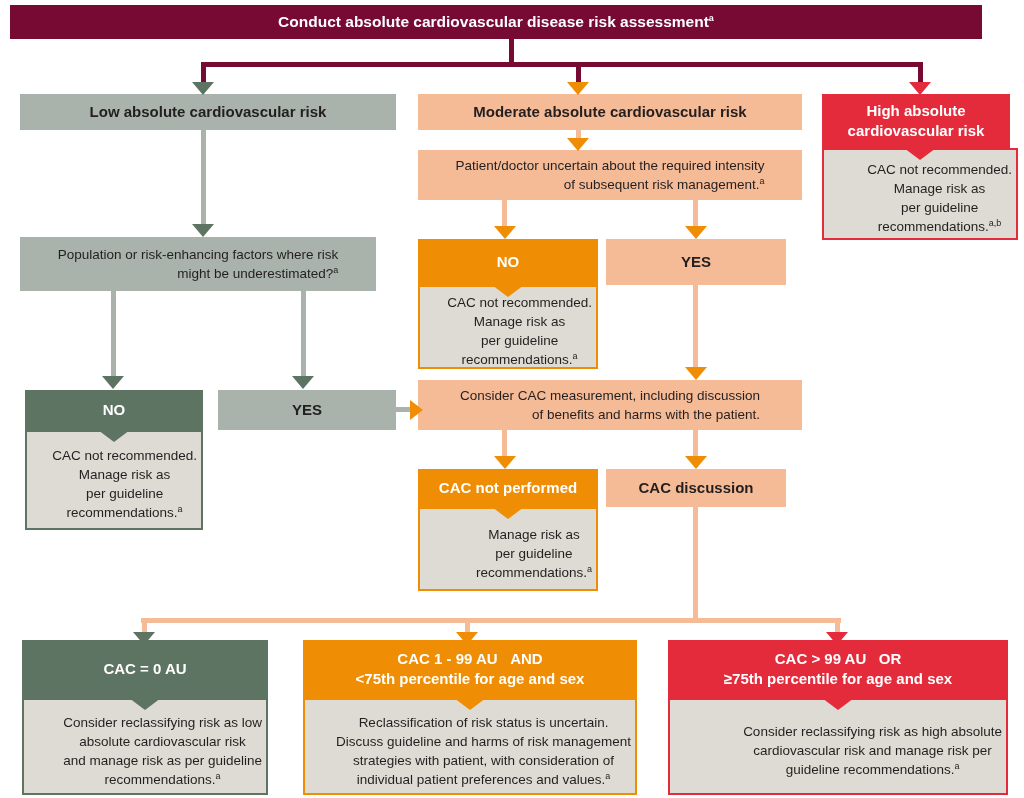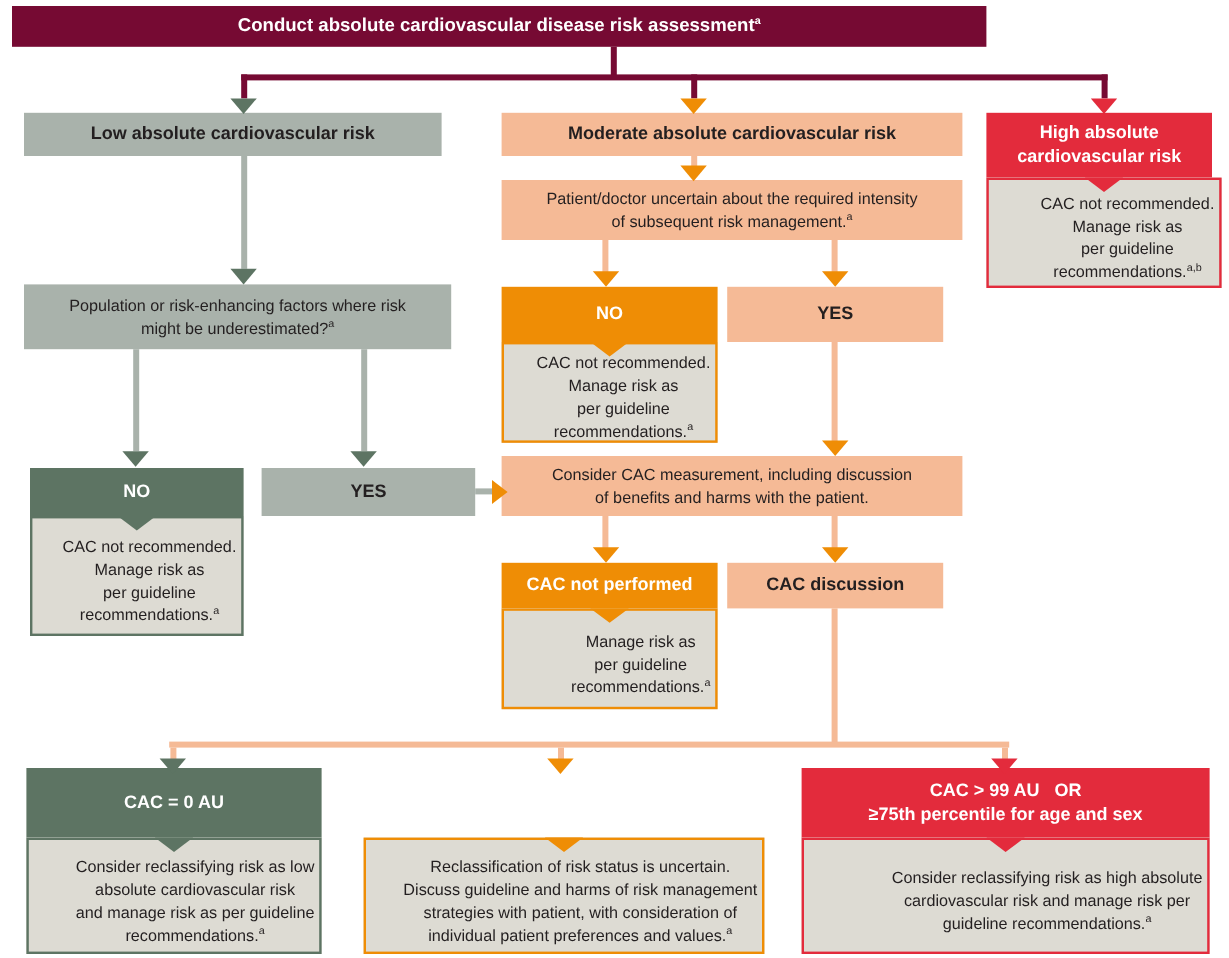--- a/index.html
+++ b/index.html
@@ -13,21 +13,21 @@
     font-family:"Liberation Sans", sans-serif;color:var(--text-dark);
   }
   .box{position:absolute;display:flex;align-items:center;justify-content:center;text-align:center;}
   .hdr{font-weight:bold;font-size:15px;line-height:20px;}
   .sage{background:var(--sage);color:var(--text-dark);}
   .peach{background:var(--peach);color:var(--text-dark);}
   .greenbg{background:var(--green);color:#fff;}
   .orangebg{background:var(--orange);color:#fff;}
   .redbg{background:var(--red);color:#fff;}
   .banner{
-    position:absolute;left:10px;top:5px;width:812px;height:34px;
+    position:absolute;left:10px;top:5px;width:972px;height:34px;
     background:var(--maroon);color:#fff;display:flex;align-items:center;justify-content:center;
     font-weight:bold;font-size:15.5px;
   }
   .bodybox{
     position:absolute;background:var(--body-gray);display:flex;align-items:center;justify-content:flex-end;
     text-align:center;font-size:13.5px;line-height:19px;color:var(--text-dark);
     padding:12px 4px 4px 4px;border:2px solid;
   }
   .b-green{border-color:var(--green);}
   .b-orange{border-color:var(--orange);}
@@ -40,41 +40,41 @@
   .ad-green{border-top-color:var(--green);}
   .ad-orange{border-top-color:var(--orange);}
   .ad-red{border-top-color:var(--red);}
   .ar{position:absolute;width:0;height:0;border-top:10px solid transparent;border-bottom:10px solid transparent;border-left:13px solid var(--orange);z-index:5;}
   .notch{position:absolute;width:0;height:0;border-left:16px solid transparent;border-right:16px solid transparent;border-top:12px solid;z-index:4;}
   .n-green{border-top-color:var(--green);}
   .n-orange{border-top-color:var(--orange);}
   .n-red{border-top-color:var(--red);}
   .pre{white-space:pre-line;}
   sup{font-size:9px;line-height:0;}
-  .qs{font-size:13.5px;line-height:19px;}
+  .qs{font-size:13.5px;line-height:19px;text-align:right;}
 </style>
 </head>
 <body>
 
 <div id="canvas">
 
   <div class="banner">
     <span><span class="pre">Conduct absolute cardiovascular disease risk assessment</span><sup>a</sup></span>
   </div>
 
   <div class="ln maroon-ln" style="left:509px;top:39px;width:5px;height:25px;"></div>
   <div class="ln maroon-ln" style="left:201px;top:62px;width:722px;height:5px;"></div>
   <div class="ln maroon-ln" style="left:201px;top:62px;width:5px;height:20px;"></div>
   <div class="ln maroon-ln" style="left:576px;top:62px;width:5px;height:20px;"></div>
   <div class="ln maroon-ln" style="left:918px;top:62px;width:5px;height:20px;"></div>
   <div class="ad ad-green" style="left:192px;top:82px;"></div>
   <div class="ad ad-orange" style="left:567px;top:82px;"></div>
   <div class="ad ad-red" style="left:909px;top:82px;"></div>
 
-  <div class="box hdr sage" style="left:20px;top:94px;width:348px;height:36px;">
+  <div class="box hdr sage" style="left:20px;top:94px;width:376px;height:36px;">
     <span class="pre">Low absolute cardiovascular risk</span>
   </div>
   <div class="ln sage-ln" style="left:201px;top:130px;width:5px;height:94px;"></div>
   <div class="ad ad-green" style="left:192px;top:224px;"></div>
   <div class="box sage qs" style="left:20px;top:237px;width:356px;height:54px;">
     <span><span class="pre">Population or risk-enhancing factors where risk
 might be underestimated?</span><sup>a</sup></span>
   </div>
   <div class="ln sage-ln" style="left:111px;top:291px;width:5px;height:85px;"></div>
   <div class="ln sage-ln" style="left:301px;top:291px;width:5px;height:85px;"></div>
@@ -177,20 +177,24 @@
     <span class="pre">CAC = 0 AU</span>
   </div>
   <div class="bodybox b-green" style="left:22px;top:698px;width:246px;height:97px;">
     <span><span class="pre">Consider reclassifying risk as low
 absolute cardiovascular risk
 and manage risk as per guideline
 recommendations.</span><sup>a</sup></span>
   </div>
   <div class="notch n-green" style="left:129px;top:698px;"></div>
 
+  <div class="box hdr orangebg" style="left:303px;top:640px;width:334px;height:58px;">
+    <span class="pre">CAC 1 - 99 AU&nbsp;&nbsp;&nbsp;AND
+&lt;75th percentile for age and sex</span>
+  </div>
   <div class="bodybox b-orange" style="left:303px;top:698px;width:334px;height:97px;">
     <span><span class="pre">Reclassification of risk status is uncertain.
 Discuss guideline and harms of risk management
 strategies with patient, with consideration of
 individual patient preferences and values.</span><sup>a</sup></span>
   </div>
   <div class="notch n-orange" style="left:454px;top:698px;"></div>
 
   <div class="box hdr redbg" style="left:668px;top:640px;width:340px;height:58px;">
     <span class="pre">CAC &gt; 99 AU&nbsp;&nbsp;&nbsp;OR

